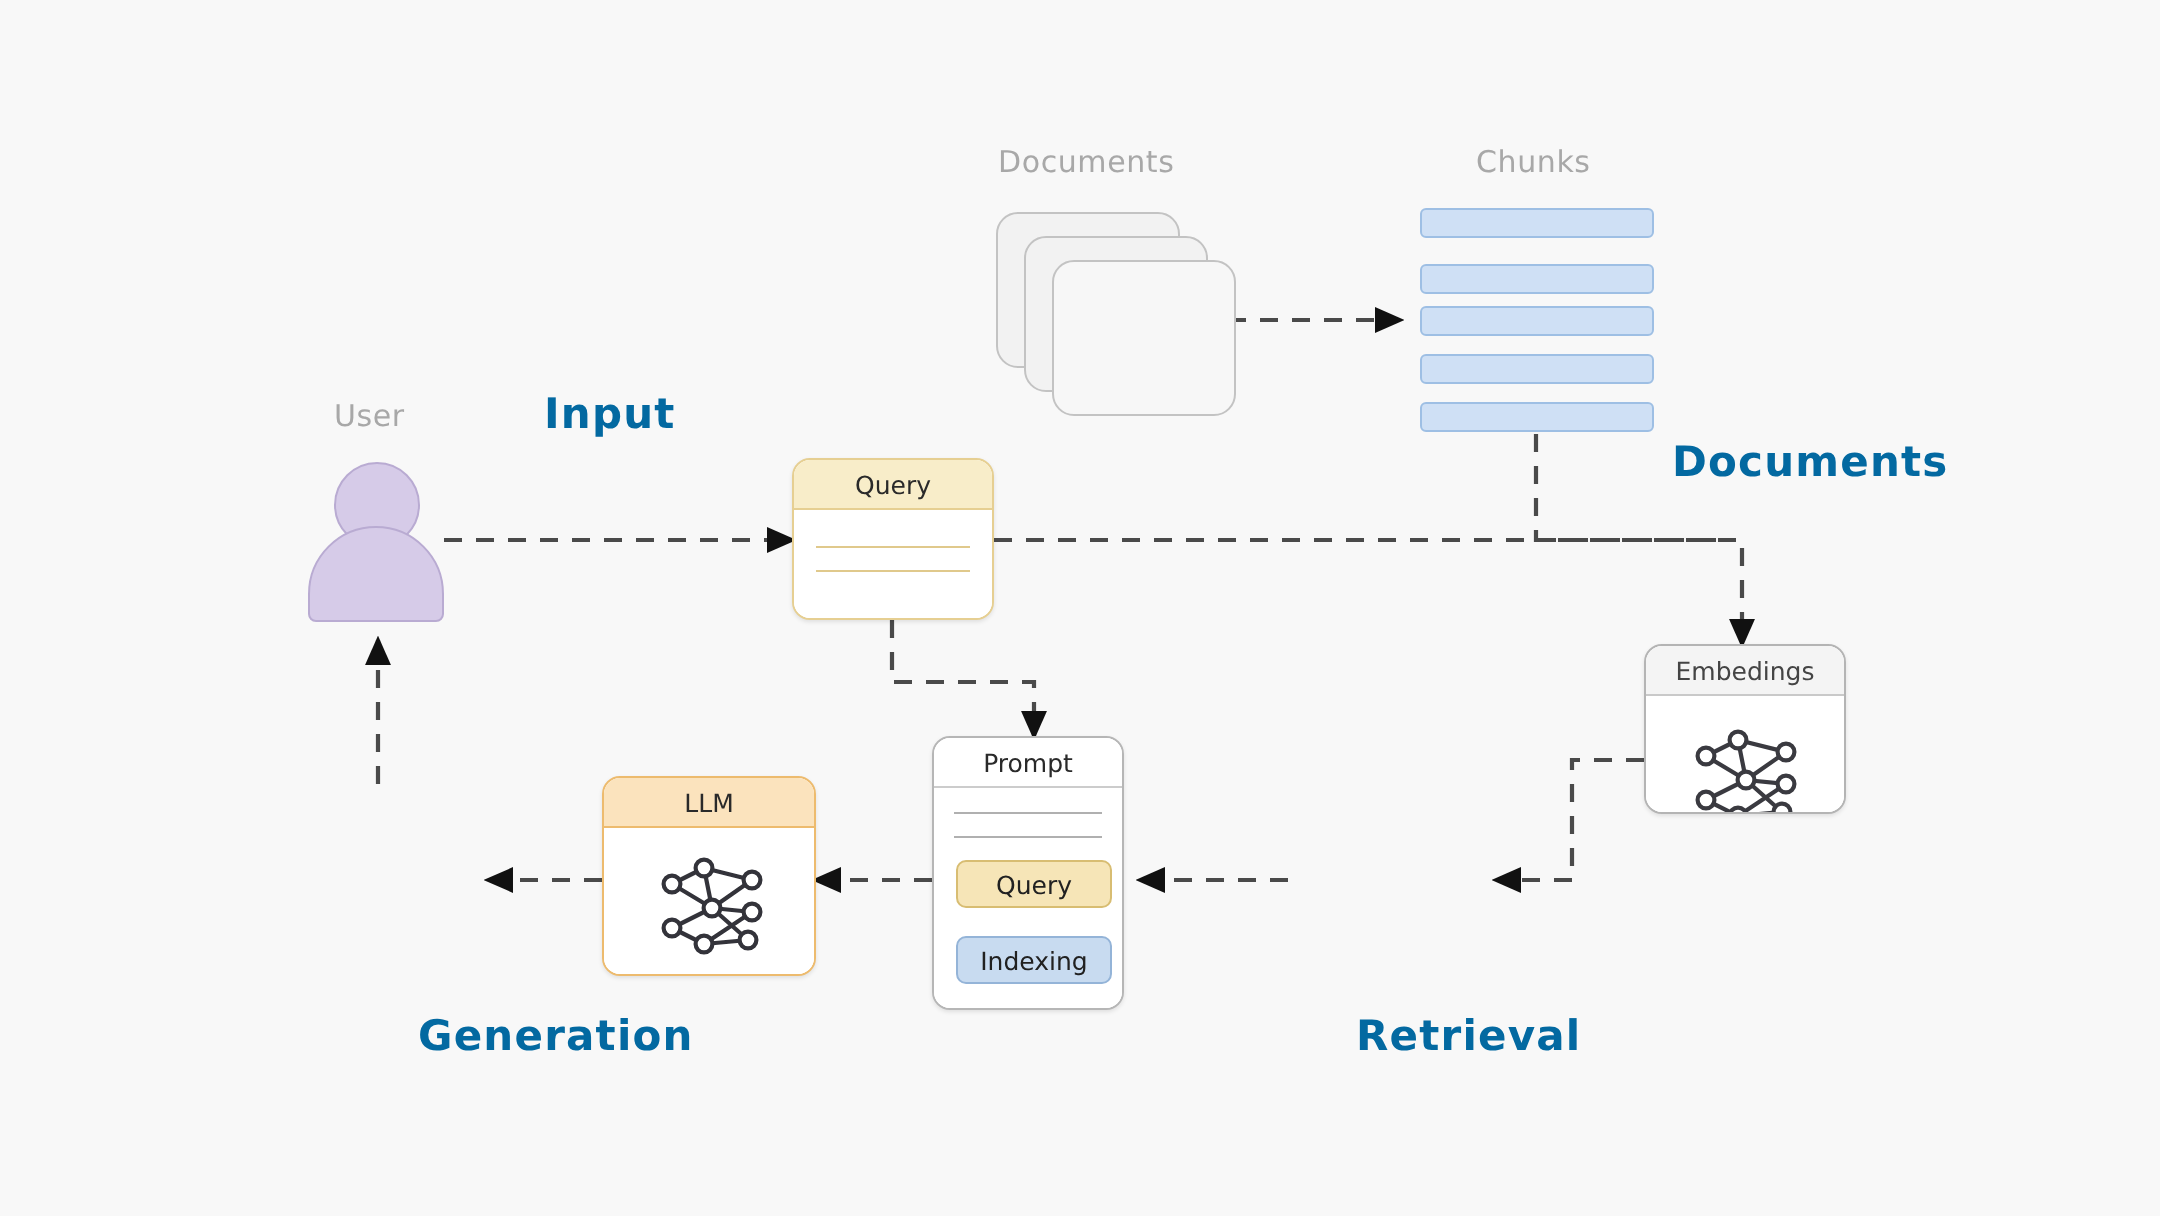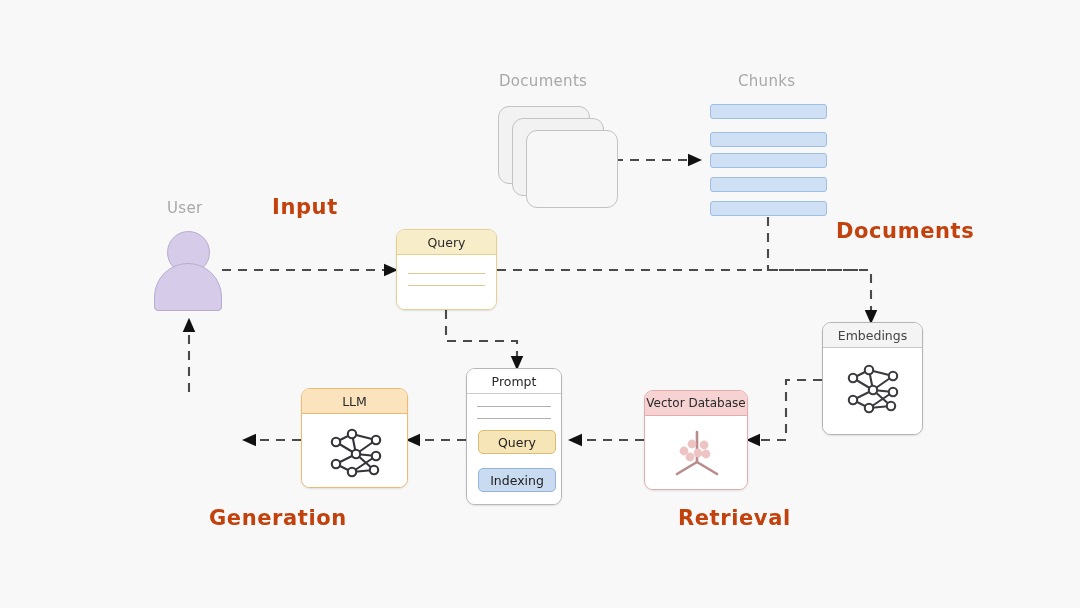--- a/index.html
+++ b/index.html
@@ -20,21 +20,21 @@
     width: 1080px; height: 608px;
     pointer-events: none;
   }
 
   
   .section-label {
     position: absolute;
     font-family: "DejaVu Sans", sans-serif;
     font-weight: 700;
     font-size: 21px;
-    color: #c2410c;
+    color: #0369a1;
     letter-spacing: .6px;
     white-space: nowrap;
   }
 
   
   .caption {
     position: absolute;
     font-size: 15px;
     color: #a8a8a8;
     white-space: nowrap;
@@ -236,42 +236,22 @@
           <circle cx="30" cy="28" r="4.2"></circle>
           <circle cx="50" cy="14" r="4.2"></circle>
           <circle cx="50" cy="30" r="4.2"></circle>
           <circle cx="48" cy="44" r="4.2"></circle>
         </g>
       </svg>
     </div>
   </div>
 
 
-  <div class="card vectordb" style="left:644px; top:390px; width:104px; height:100px;">
-    <div class="card-head">Vector Database</div>
-    <div class="card-body">
-      <svg class="icon-wrap" style="left:23px; top:10px;" width="58" height="56" viewBox="0 0 58 56">
-        <g stroke="#b98b8b" stroke-width="2.6" stroke-linecap="round" fill="none">
-          <path d="M29 6 L29 36"></path>
-          <path d="M29 36 L9 48"></path>
-          <path d="M29 36 L49 48"></path>
-        </g>
-        <g fill="#eec3c3">
-          <circle cx="16" cy="25" r="4.4"></circle>
-          <circle cx="24" cy="18" r="4.4"></circle>
-          <circle cx="36" cy="19" r="4.4"></circle>
-          <circle cx="22" cy="31" r="4.4"></circle>
-          <circle cx="38" cy="28" r="4.4"></circle>
-          <circle cx="30" cy="27" r="4.4"></circle>
-        </g>
-      </svg>
-    </div>
-  </div>
-
-  <div class="card embeddings" style="left:822px; top:322px; width:101px; height:113px;">
+
+  <div class="card embeddings" style="left:822px; top:322px; width:101px; height:85px;">
     <div class="card-head">Embedings</div>
     <div class="card-body">
       <svg class="icon-wrap" style="left:20px; top:14px;" width="60" height="56" viewBox="0 0 60 56">
         <g stroke="#3a3a40" stroke-width="2.1" fill="none">
           <path d="M10 16 L26 8  M10 16 L30 28  M10 38 L30 28  M10 38 L26 46
                    M26 8 L30 28  M26 8 L50 14  M30 28 L50 14  M30 28 L50 30
                    M30 28 L48 44  M26 46 L48 44  M26 46 L50 30"></path>
         </g>
         <g fill="#ffffff" stroke="#3a3a40" stroke-width="2.1">
           <circle cx="10" cy="16" r="4.2"></circle>

